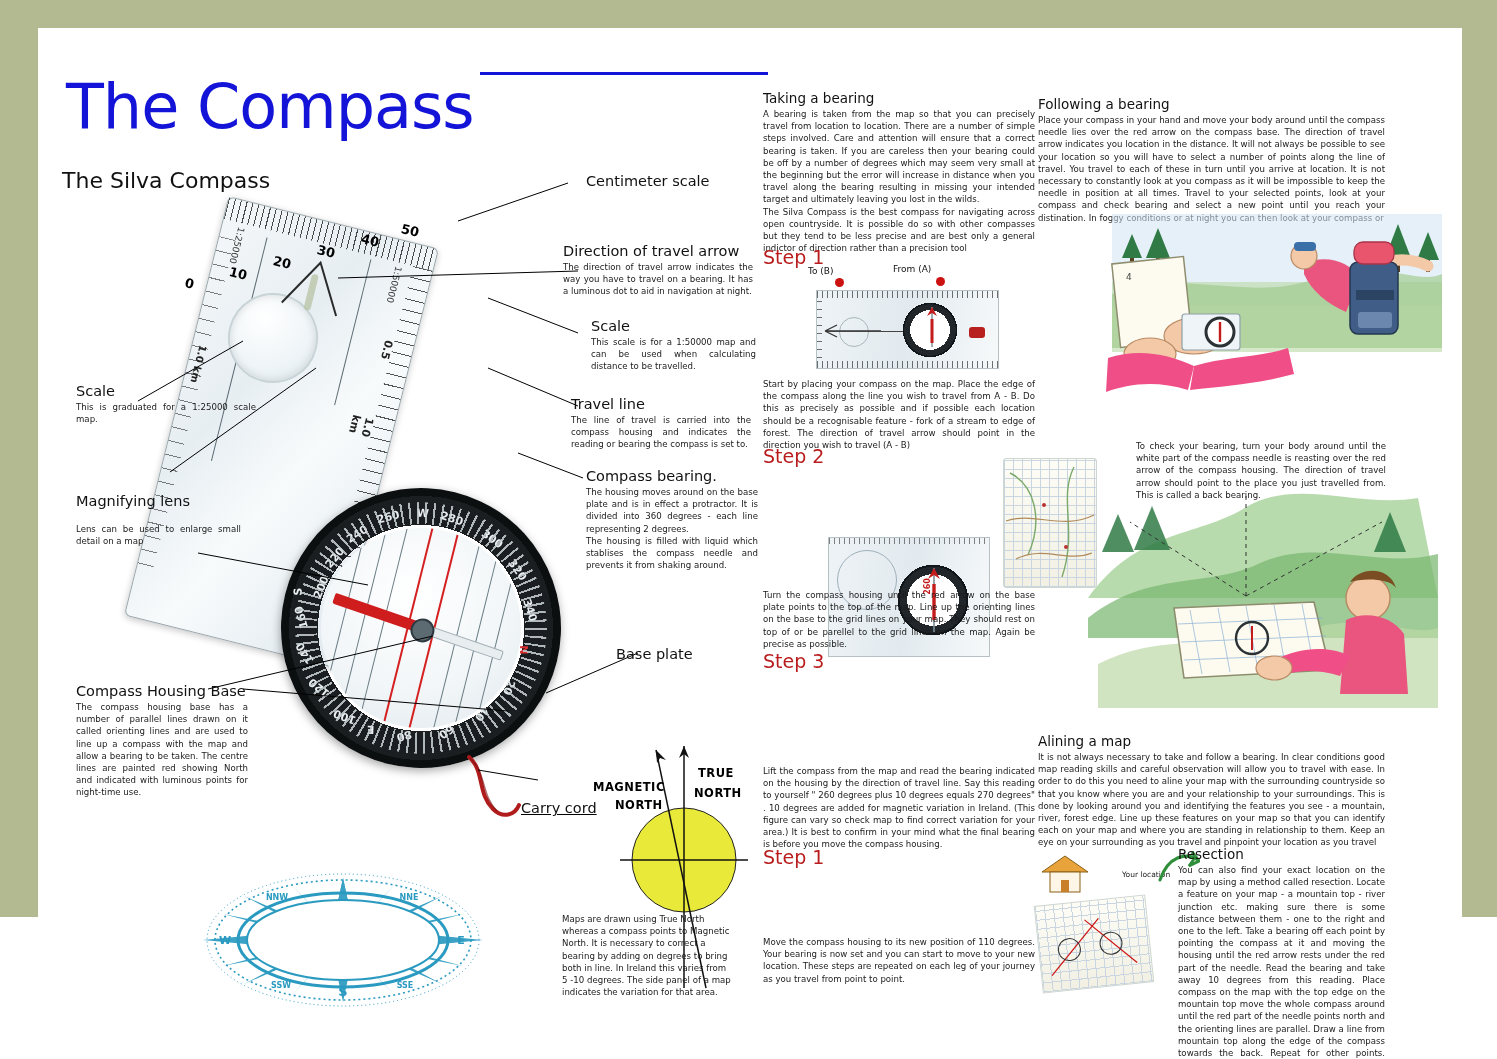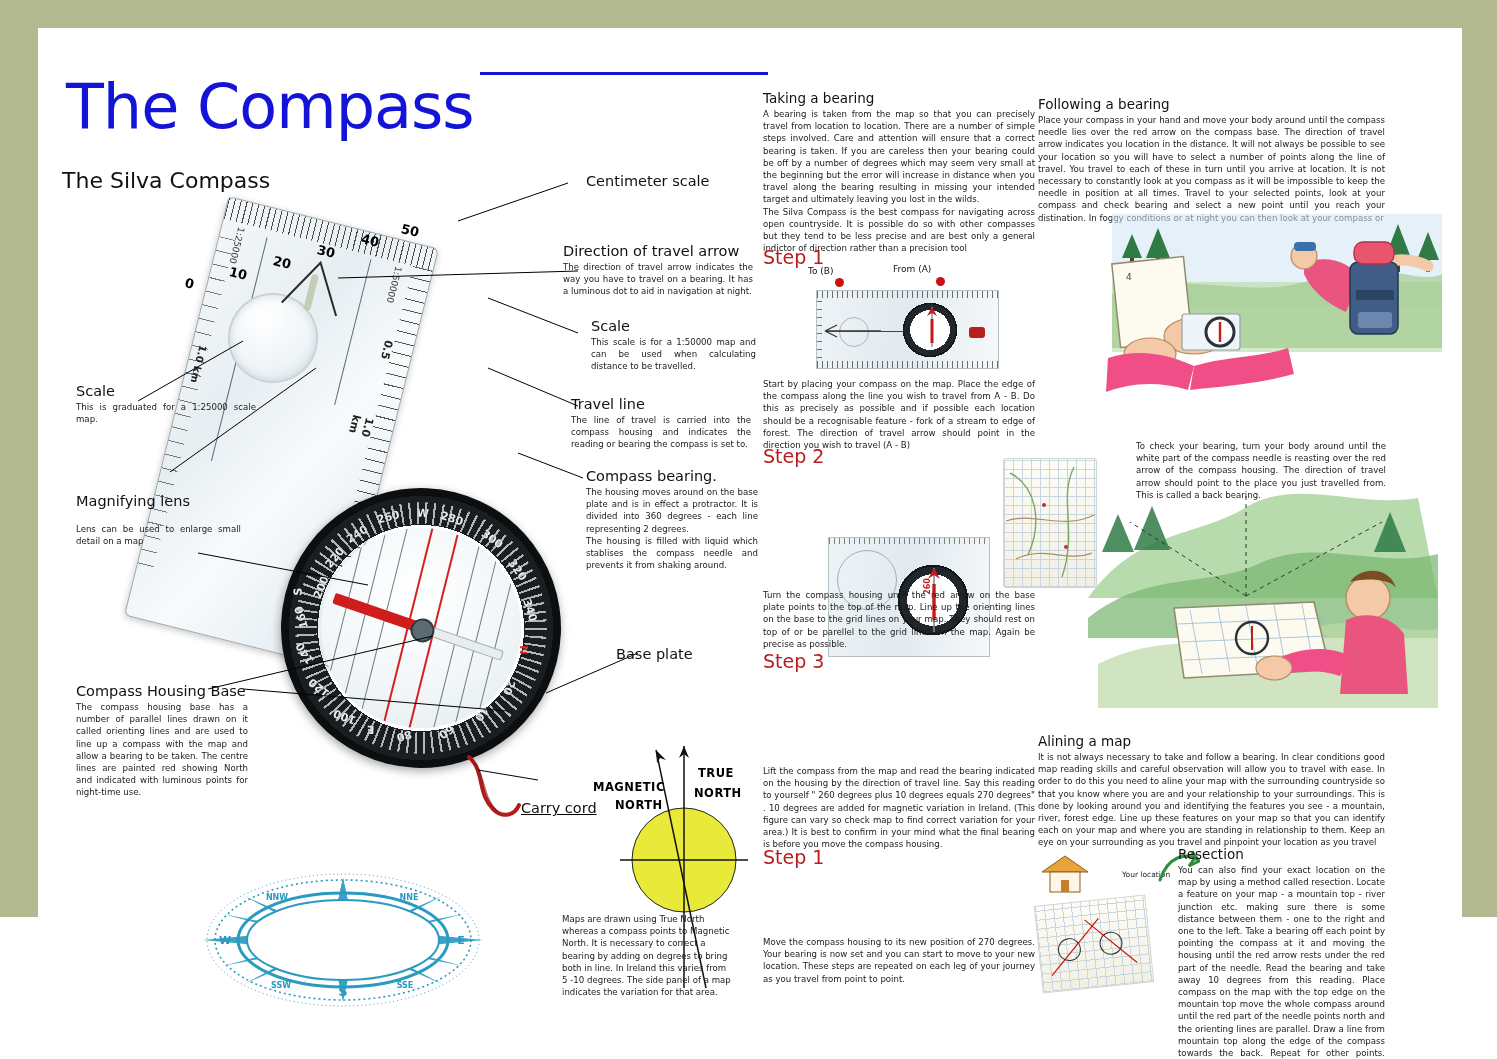--- a/index.html
+++ b/index.html
@@ -380,21 +380,21 @@
       <line x1="96" y1="66" x2="48" y2="18" stroke="#c11" stroke-width="1.2"></line>
       <circle cx="30" cy="46" r="11" fill="none" stroke="#333" stroke-width="1"></circle>
       <circle cx="72" cy="44" r="11" fill="none" stroke="#333" stroke-width="1"></circle>
     </svg>
   </div>
   <div class="abs" style="left:1084px;top:842px;font-size:7.5px;color:#222;">Your location</div>
   <svg class="abs" style="left:1120px;top:822px;" width="42" height="34" viewBox="0 0 42 34">
     <path d="M2 30 C 10 6, 28 2, 40 10 L34 2 L41 11 L31 16 L36 9" fill="none" stroke="#2f8f3a" stroke-width="3" stroke-linecap="round"></path>
   </svg>
 
-  <div class="abs body" style="left:725px;top:908px;width:272px;">Move the compass housing to its new position of 270 degrees. Your bearing is now set and you can start to move to your new location. These steps are repeated on each leg of your journey as you travel from point to point.</div>
+  <div class="abs body" style="left:725px;top:908px;width:272px;">Move the compass housing to its new position of 110 degrees. Your bearing is now set and you can start to move to your new location. These steps are repeated on each leg of your journey as you travel from point to point.</div>
 
   <div class="abs" style="left:1000px;top:68px;width:347px;">
     <div class="sec-h">Following a bearing</div>
     <div class="body">Place your compass in your hand and move your body around until the compass needle lies over the red arrow on the compass base. The direction of travel arrow indicates you location in the distance. It will not always be possible to see your location so you will have to select a number of points along the line of travel. You travel to each of these in turn until you arrive at location. It is not necessary to constantly look at you compass as it will be impossible to keep the needle in position at all times. Travel to your selected points, look at your compass and check bearing and select a new point until you reach your distination. In foggy conditions or at night you can then look at your compass or</div>
   </div>
 
   <div class="illus abs" style="left:1060px;top:180px;width:360px;height:230px;">
     <svg width="360" height="230" viewBox="0 0 360 230">
 
       <rect x="14" y="6" width="330" height="92" fill="#cfe4f2" opacity=".55"></rect>

